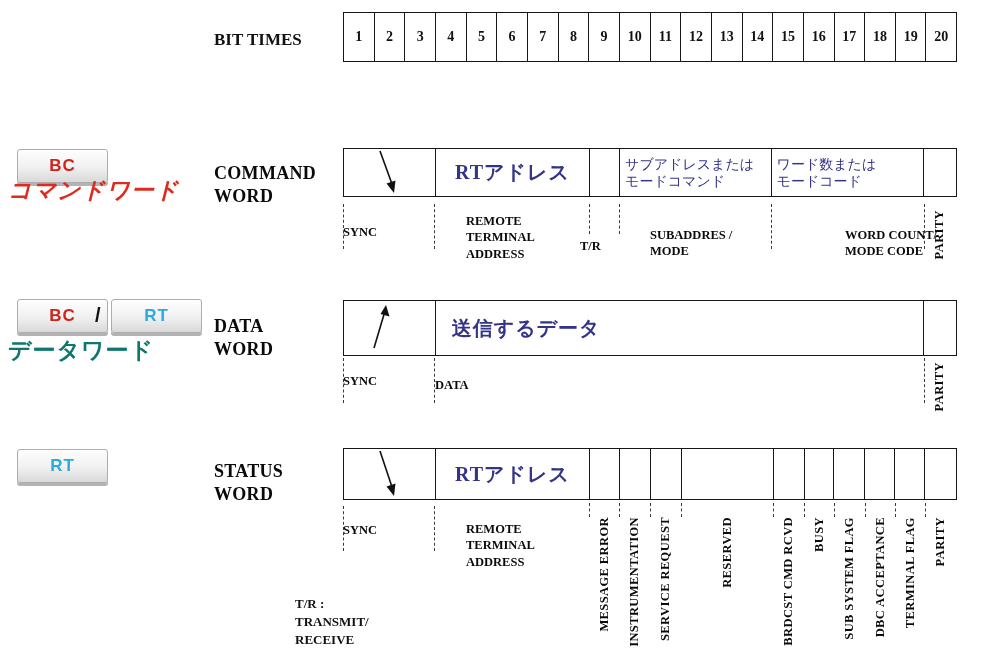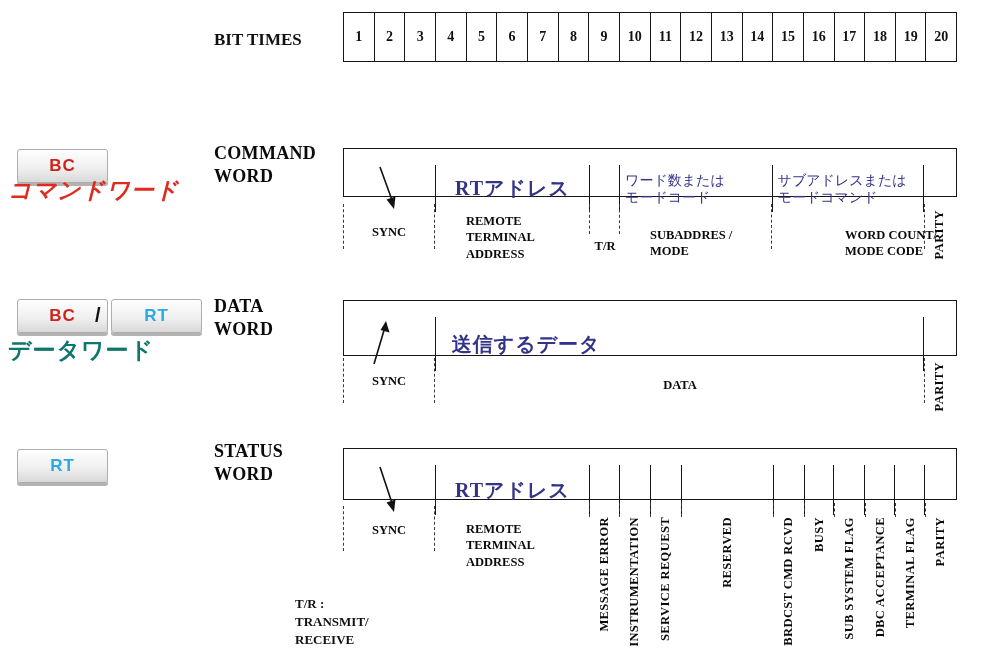--- a/index.html
+++ b/index.html
@@ -6,50 +6,50 @@
   html,body { background:#fff; }
   .canvas {
     position:relative; width:993px; height:656px; background:#ffffff;
     font-family:"Liberation Serif", serif; color:#111; overflow:hidden;
   }
   .pre { white-space:pre-line; }
 
   
   .sec-title {
     position:absolute; font:bold 18px/1.25 "Liberation Serif", serif;
-    letter-spacing:0.3px; color:#0a0a0a;
+    letter-spacing:0.3px; color:#0a0a0a;margin-top:20px;
   }
   
   .bits-label { position:absolute; left:214px; top:30px; font:bold 17px "Liberation Serif", serif; }
 
   
   .wbox {
     position:absolute; left:343px; width:614px;
     border:1.6px solid #161616; display:flex; background:#fff;
   }
-  .seg { position:relative; height:100%; border-right:1.3px solid #161616; display:flex; align-items:center; justify-content:center;margin-top:16px; }
+  .seg { position:relative; height:100%; border-right:1.3px solid #161616; display:flex; align-items:center; justify-content:center; }
   .seg:last-child { border-right:none; }
 
   
   .bitrow { top:12px; height:50px; }
   .bitcell { flex:1 1 0; border-right:1.2px solid #161616; display:flex; align-items:center; justify-content:center; font:bold 14px "Liberation Serif", serif; }
   .bitcell:last-child { border-right:none; }
 
   
   .jp-navy-big { font:bold 20px "Liberation Serif","DejaVu Sans",sans-serif; color:#333388; letter-spacing:1px; }
   .jp-navy-sm  { font:14px/1.2 "DejaVu Sans",sans-serif; color:#333388; text-align:left; width:100%; padding-left:5px; }
 
   
   .dash  { position:absolute; width:0; border-left:1.6px dashed #3a3a3a; }
   .dash-tall  { height:45px; }
   .dash-short { height:14px; }
 
   
   .slabel { position:absolute; font:bold 12.5px/1.3 "Liberation Serif", serif; color:#0a0a0a; }
-  .center { text-align:center; }
+  .center { text-align:left; }
 
   
   .vlabel {
     position:absolute; writing-mode:vertical-rl; transform:rotate(180deg);
     font:bold 12.5px "Liberation Serif", serif; white-space:nowrap; letter-spacing:0.4px; color:#0a0a0a;
   }
 
   
   .badge {
     position:absolute; width:91px; height:34px; border:1px solid #adadad; border-radius:3px;
@@ -109,27 +109,27 @@
     <div class="seg" style="width:92px;">
       <svg class="arrow-svg" width="92" height="46" viewBox="0 0 92 46">
         <line x1="36" y1="2" x2="48" y2="35" stroke="#111" stroke-width="1.6"></line>
         <polygon points="50,44 42.5,34.5 51.5,31.5" fill="#111"></polygon>
       </svg>
     </div>
     <div class="seg" style="width:155px;">
       <span class="jp-navy-big">RTアドレス</span>
     </div>
     <div class="seg" style="width:30px;"></div>
+    <div class="seg" style="width:152px;">
+      <span class="jp-navy-sm pre">サブアドレスまたは
+モードコマンド</span>
+    </div>
     <div class="seg" style="width:153px;">
       <span class="jp-navy-sm pre">ワード数または
 モードコード</span>
-    </div>
-    <div class="seg" style="width:152px;">
-      <span class="jp-navy-sm pre">サブアドレスまたは
-モードコマンド</span>
     </div>
     <div class="seg" style="width:32px;"></div>
   </div>
 
   <div class="dash dash-tall" style="left:343px; top:204px;"></div>
   <div class="dash dash-tall" style="left:434px; top:204px;"></div>
   <div class="dash dash-tall" style="left:589px; top:204px; height:30px;"></div>
   <div class="dash dash-tall" style="left:619px; top:204px; height:30px;"></div>
   <div class="dash dash-tall" style="left:771px; top:204px;"></div>
   <div class="dash dash-tall" style="left:924px; top:204px;"></div>

